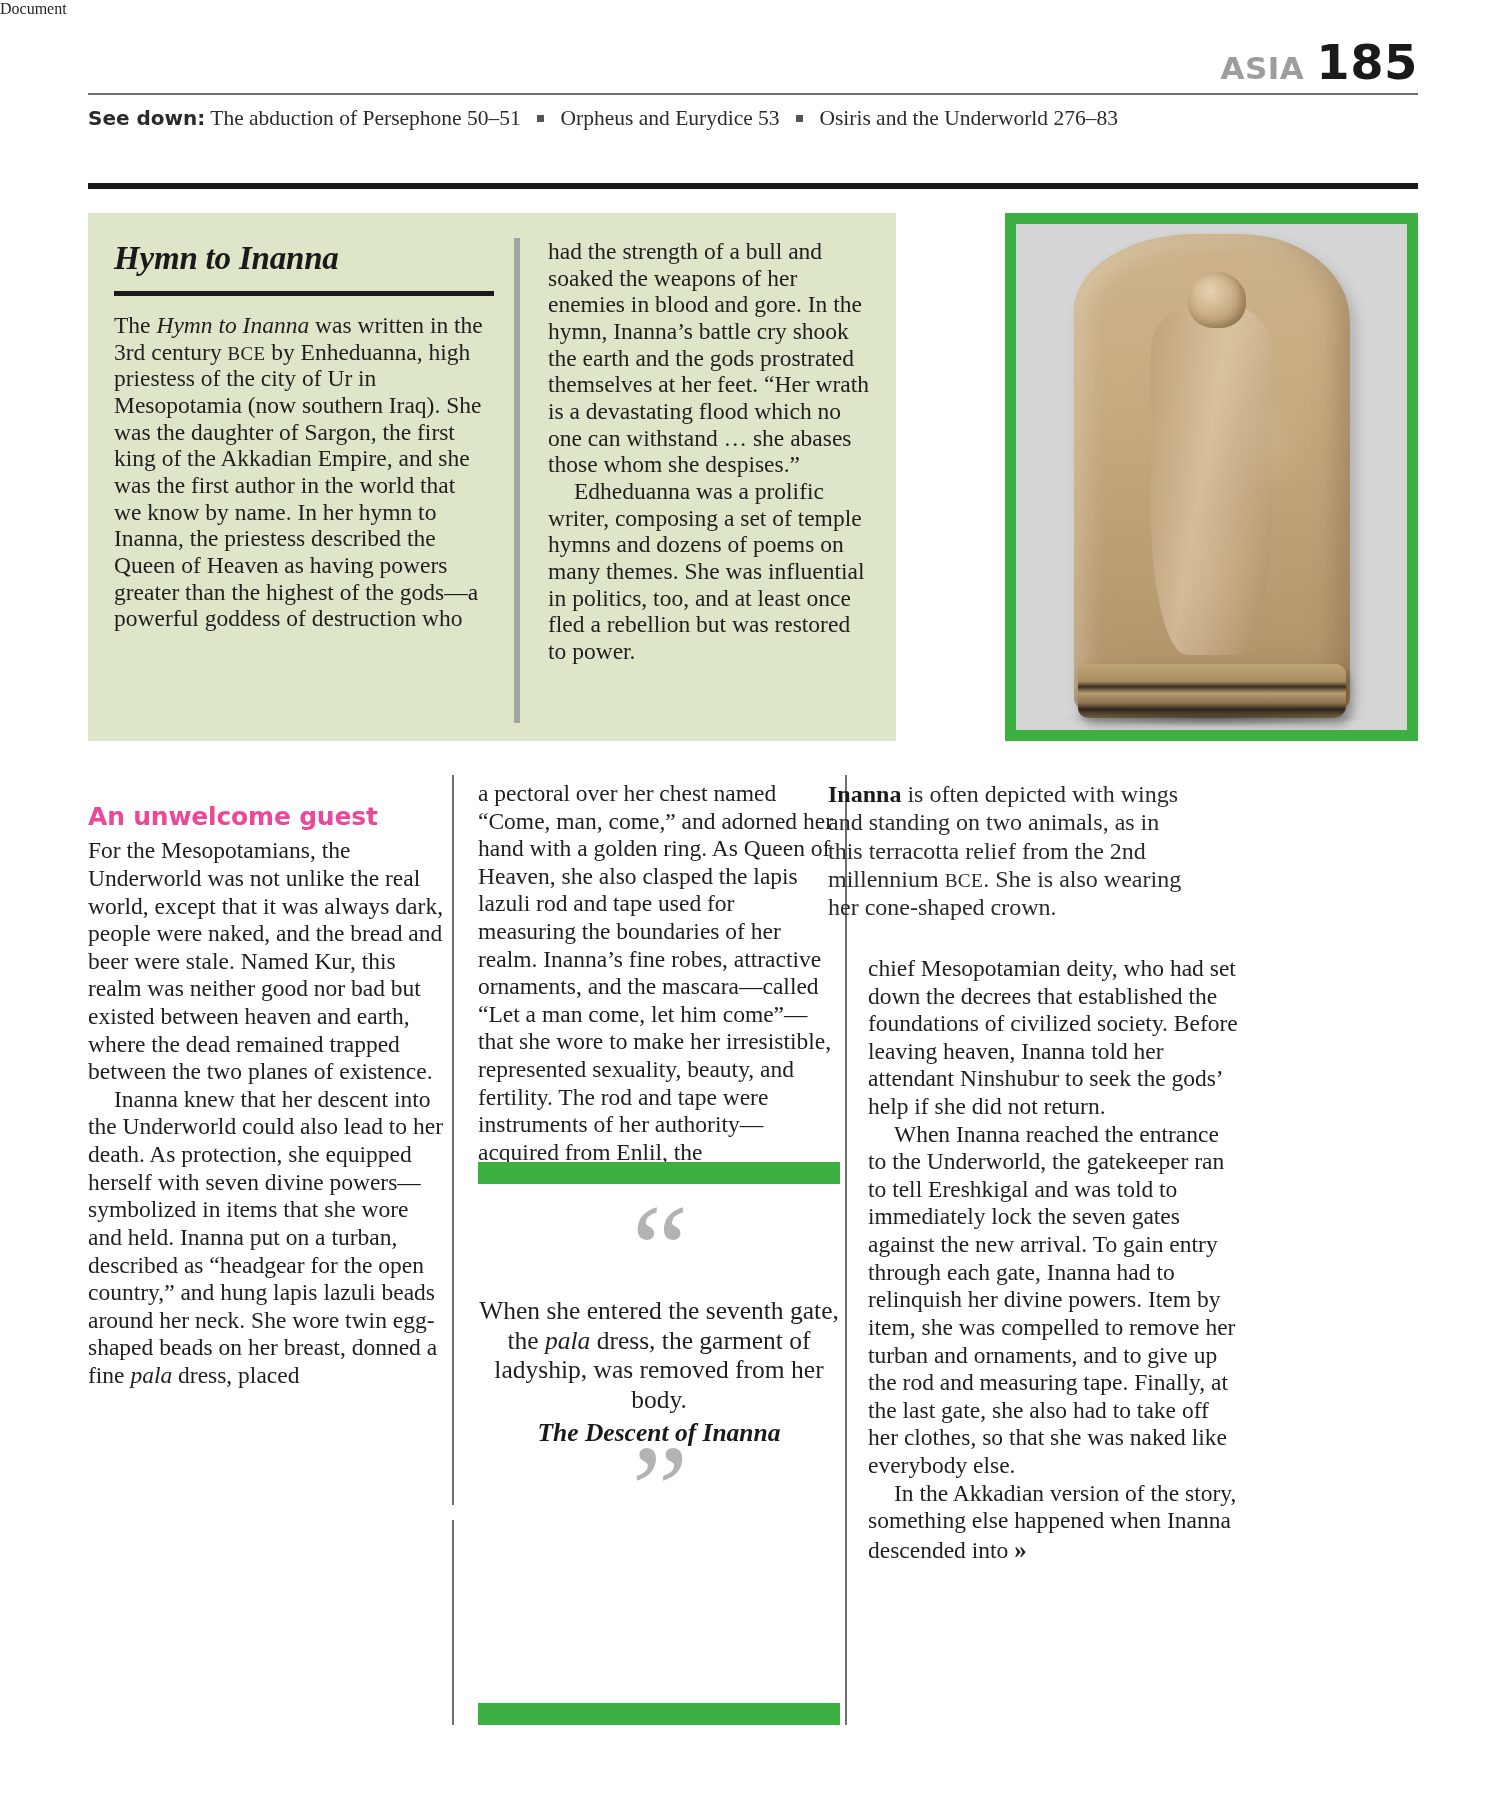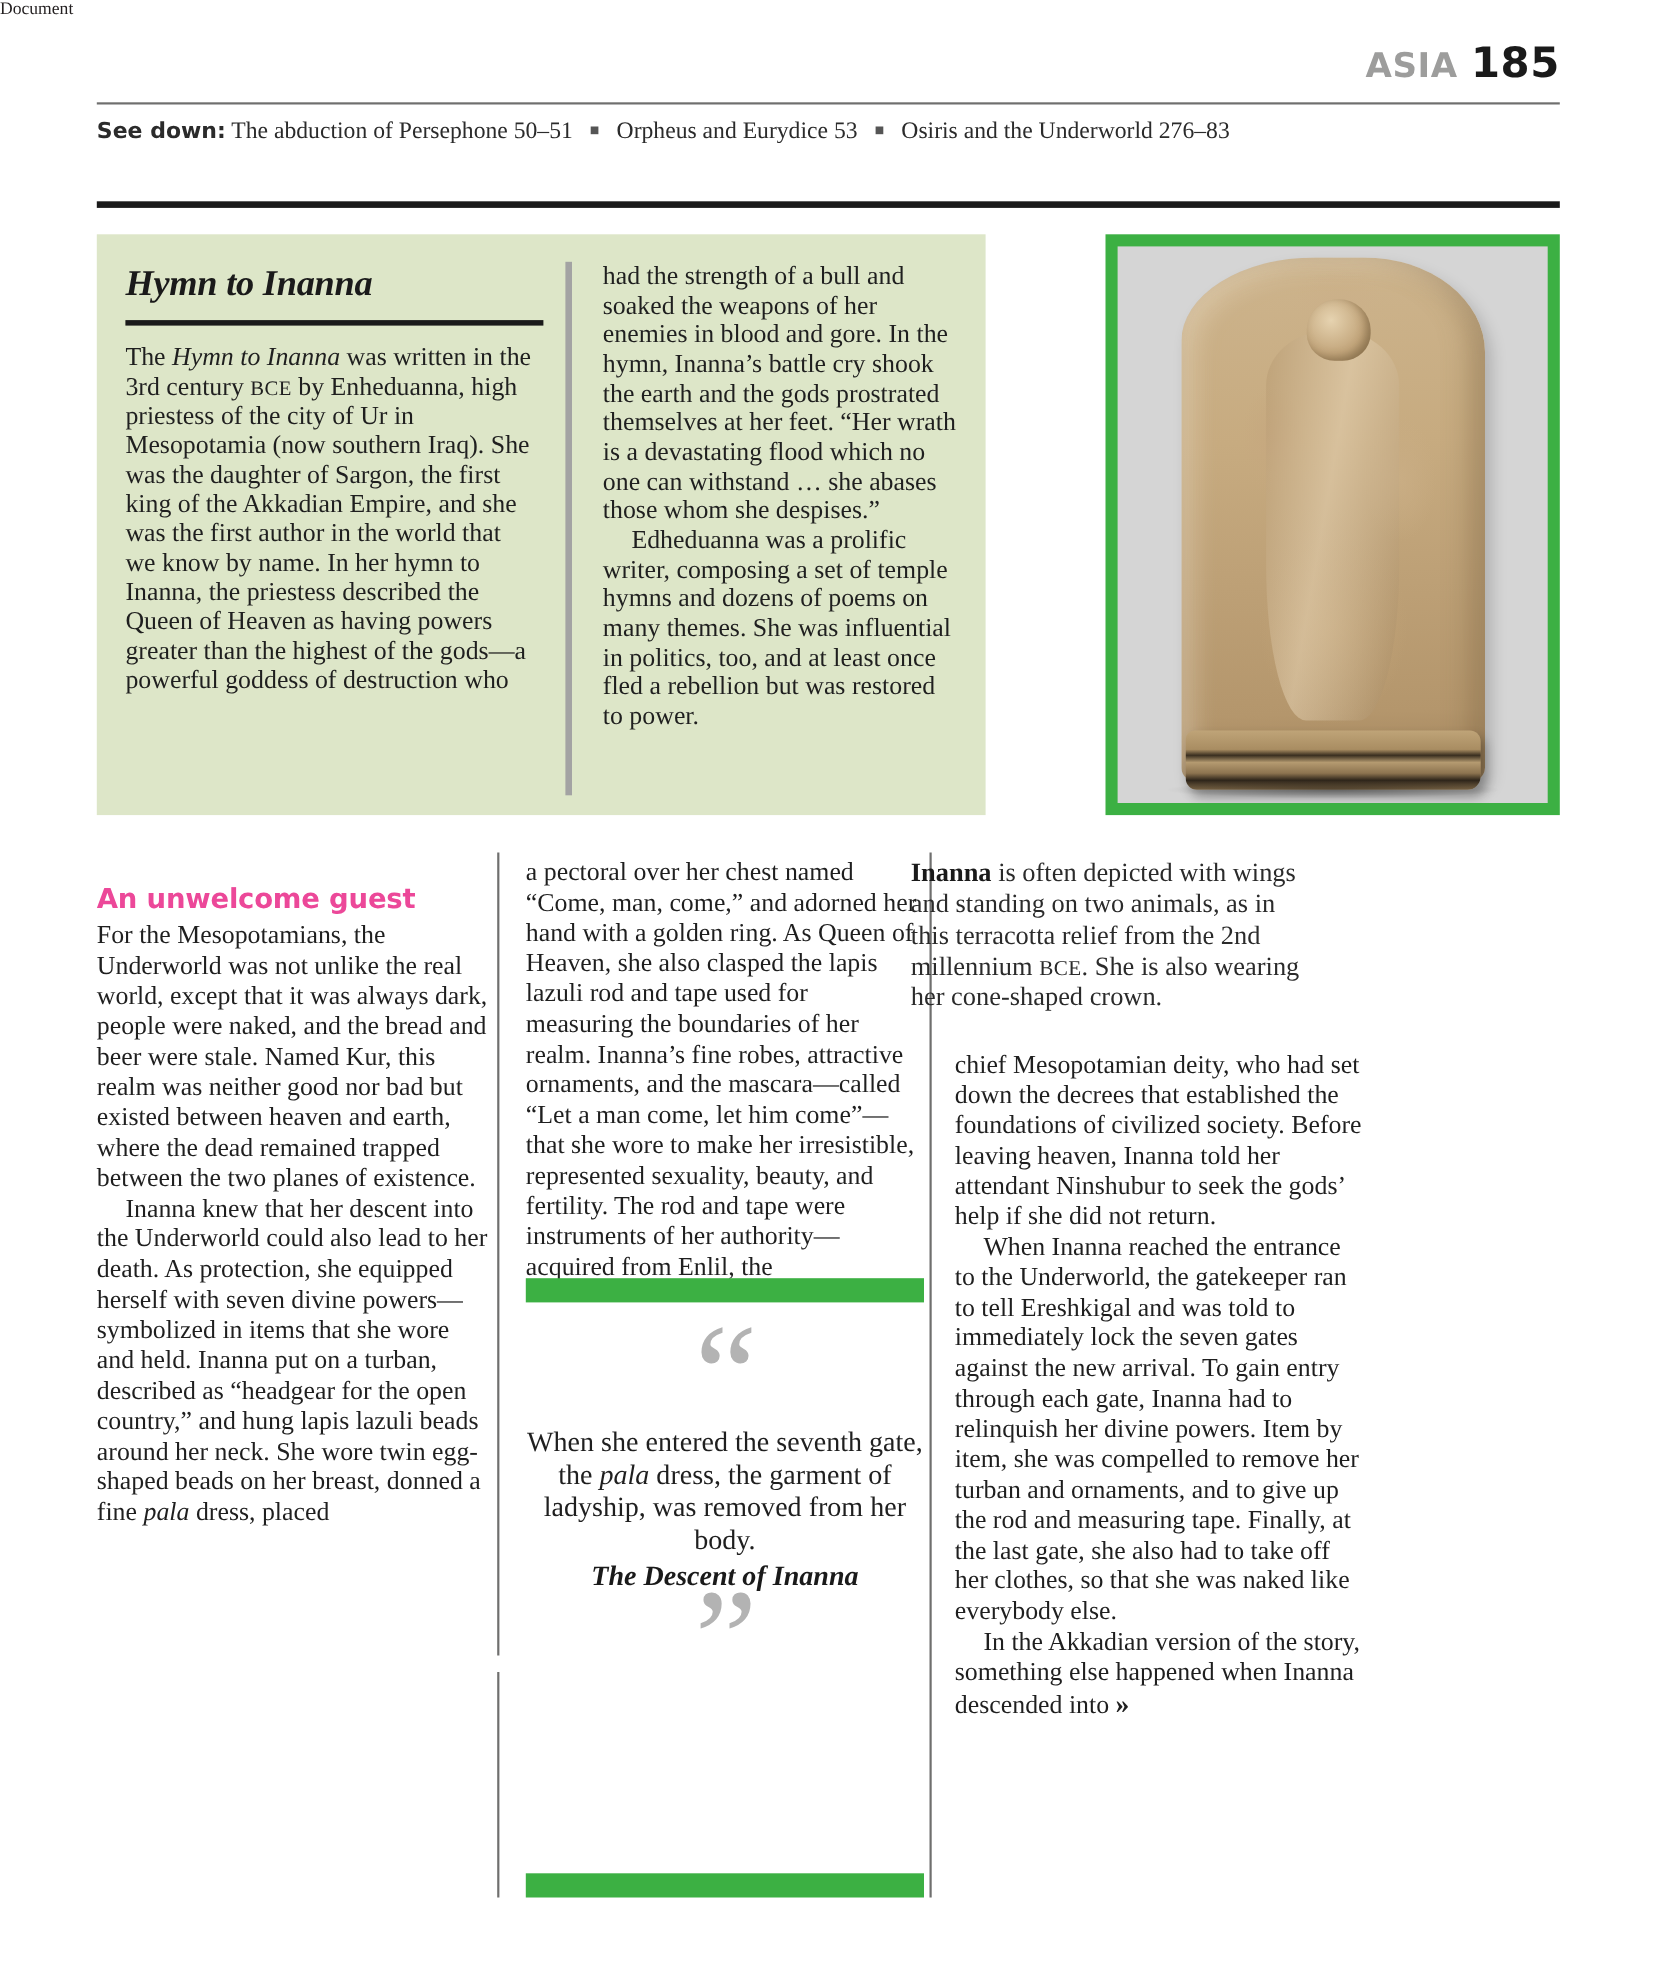--- a/index.html
+++ b/index.html
@@ -35,21 +35,21 @@
     font-size: 31px;
     letter-spacing: 0.5px;
     line-height: 1;
   }
   .runhead .sec {
     color: #9d9d9c;
     margin-right: 12px;
   }
   .runhead .pno {
     color: #1a1a1a;
-    font-size: 38px;
+    font-size: 48px;
   }
 
   .rule-thin {
     position: absolute;
     left: 88px;
     top: 93px;
     width: 1330px;
     height: 2px;
     background: #6f6f6e;
   }

